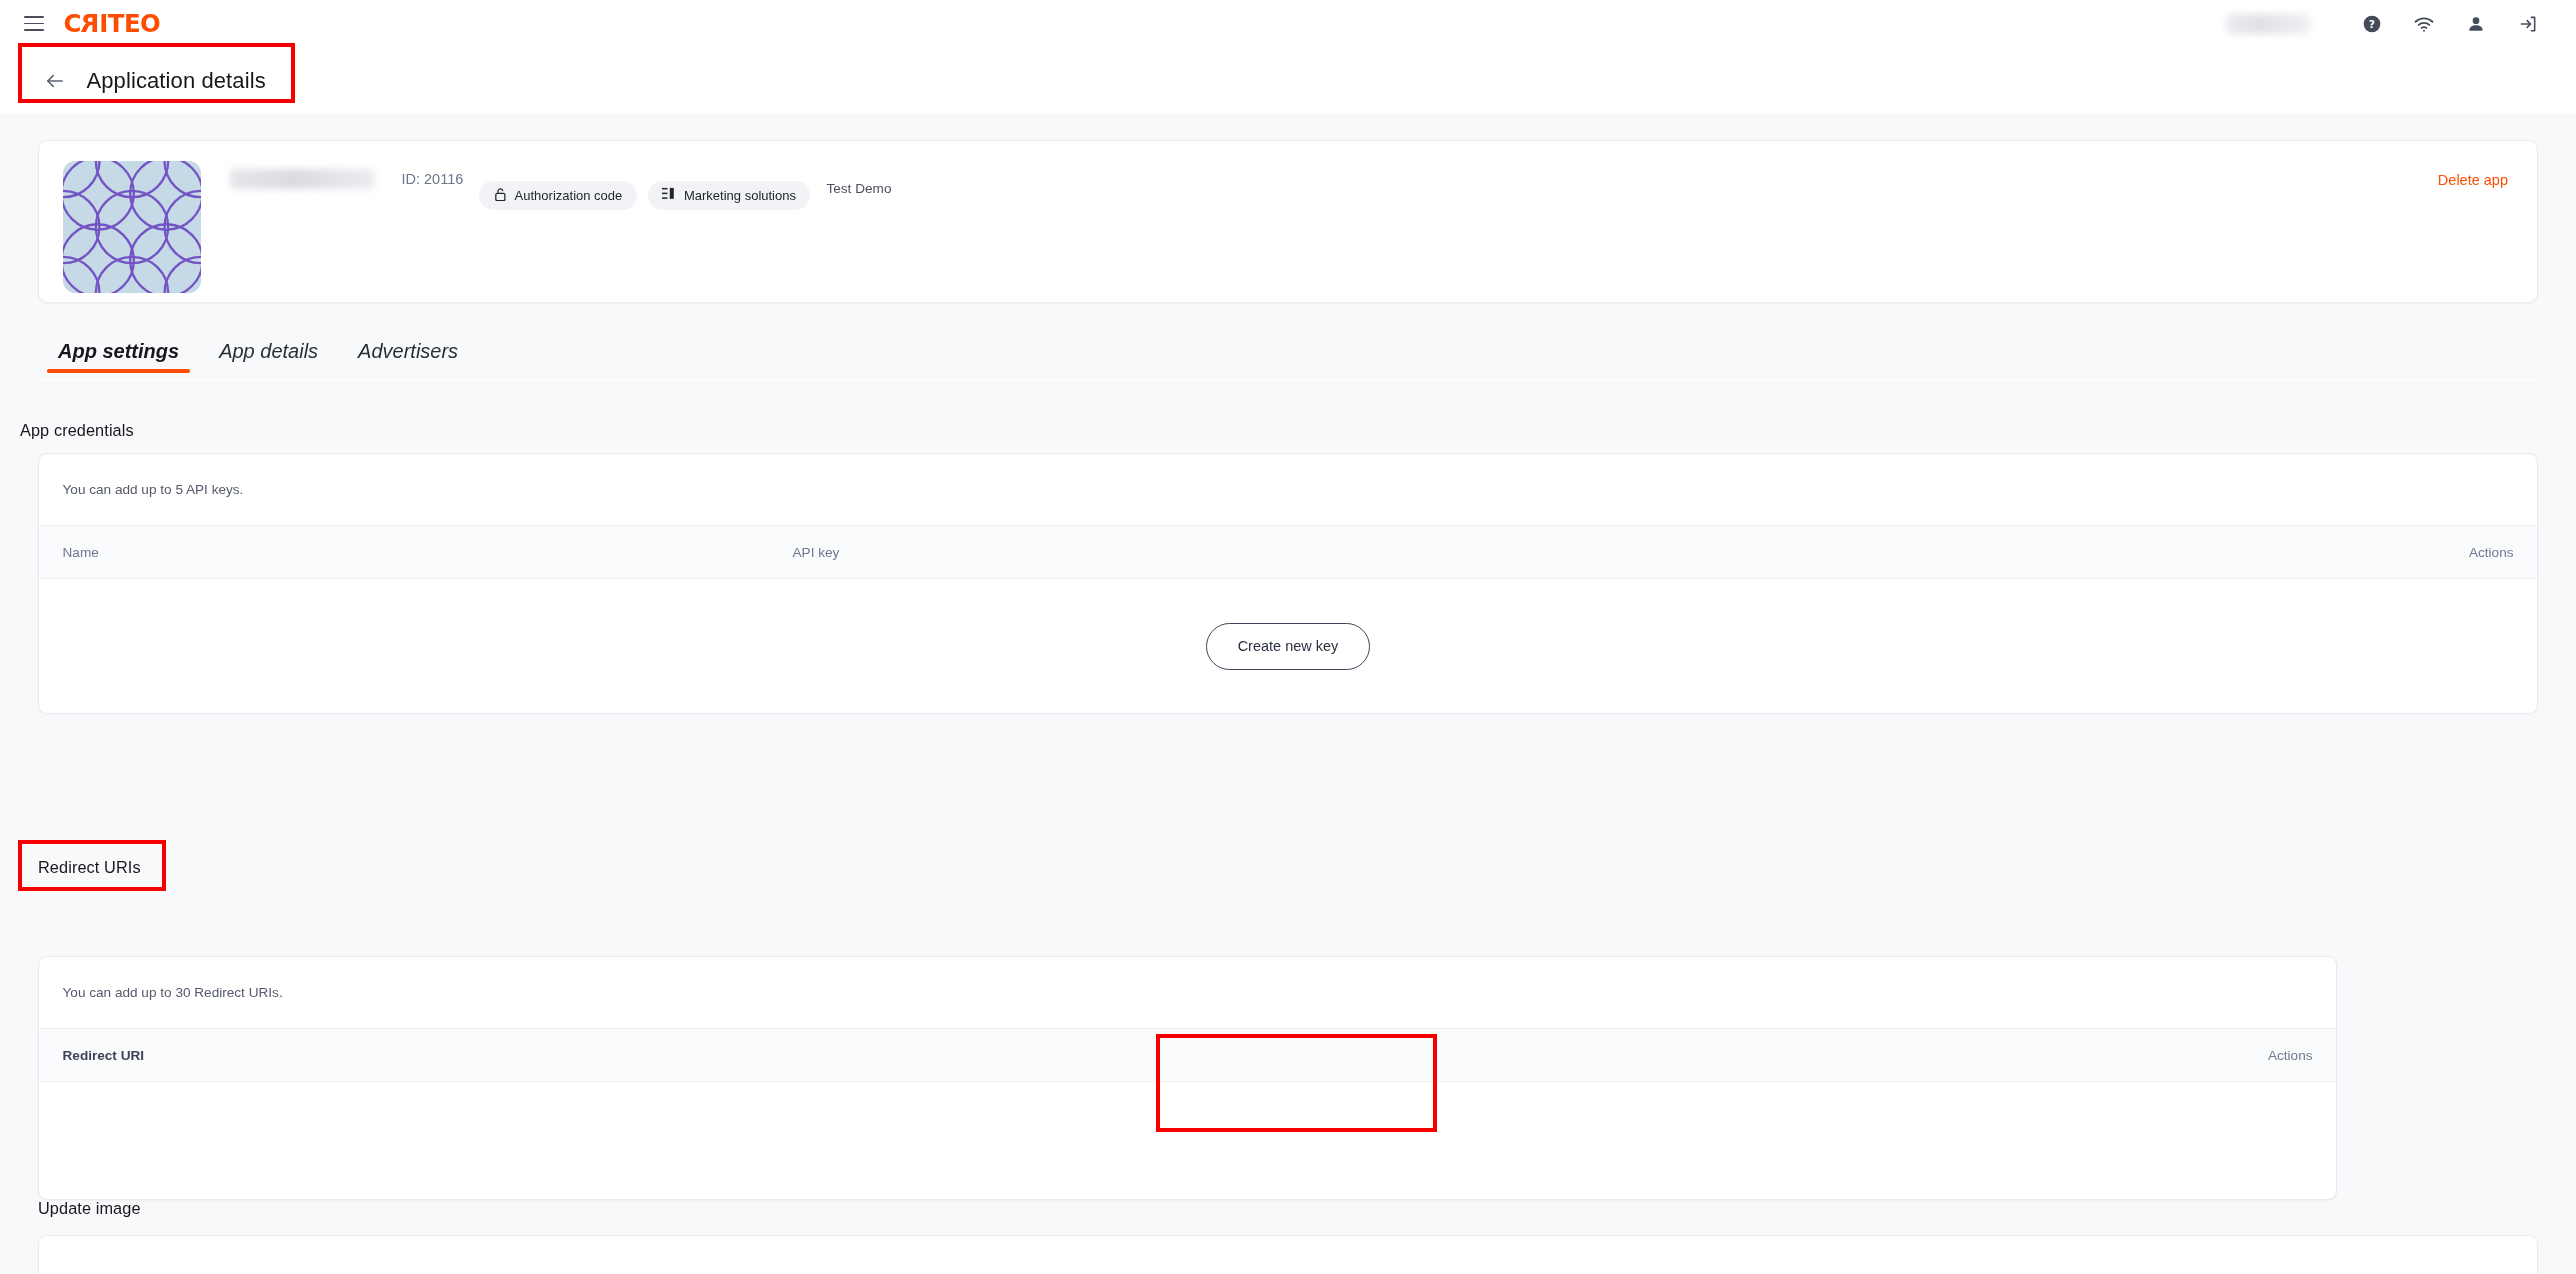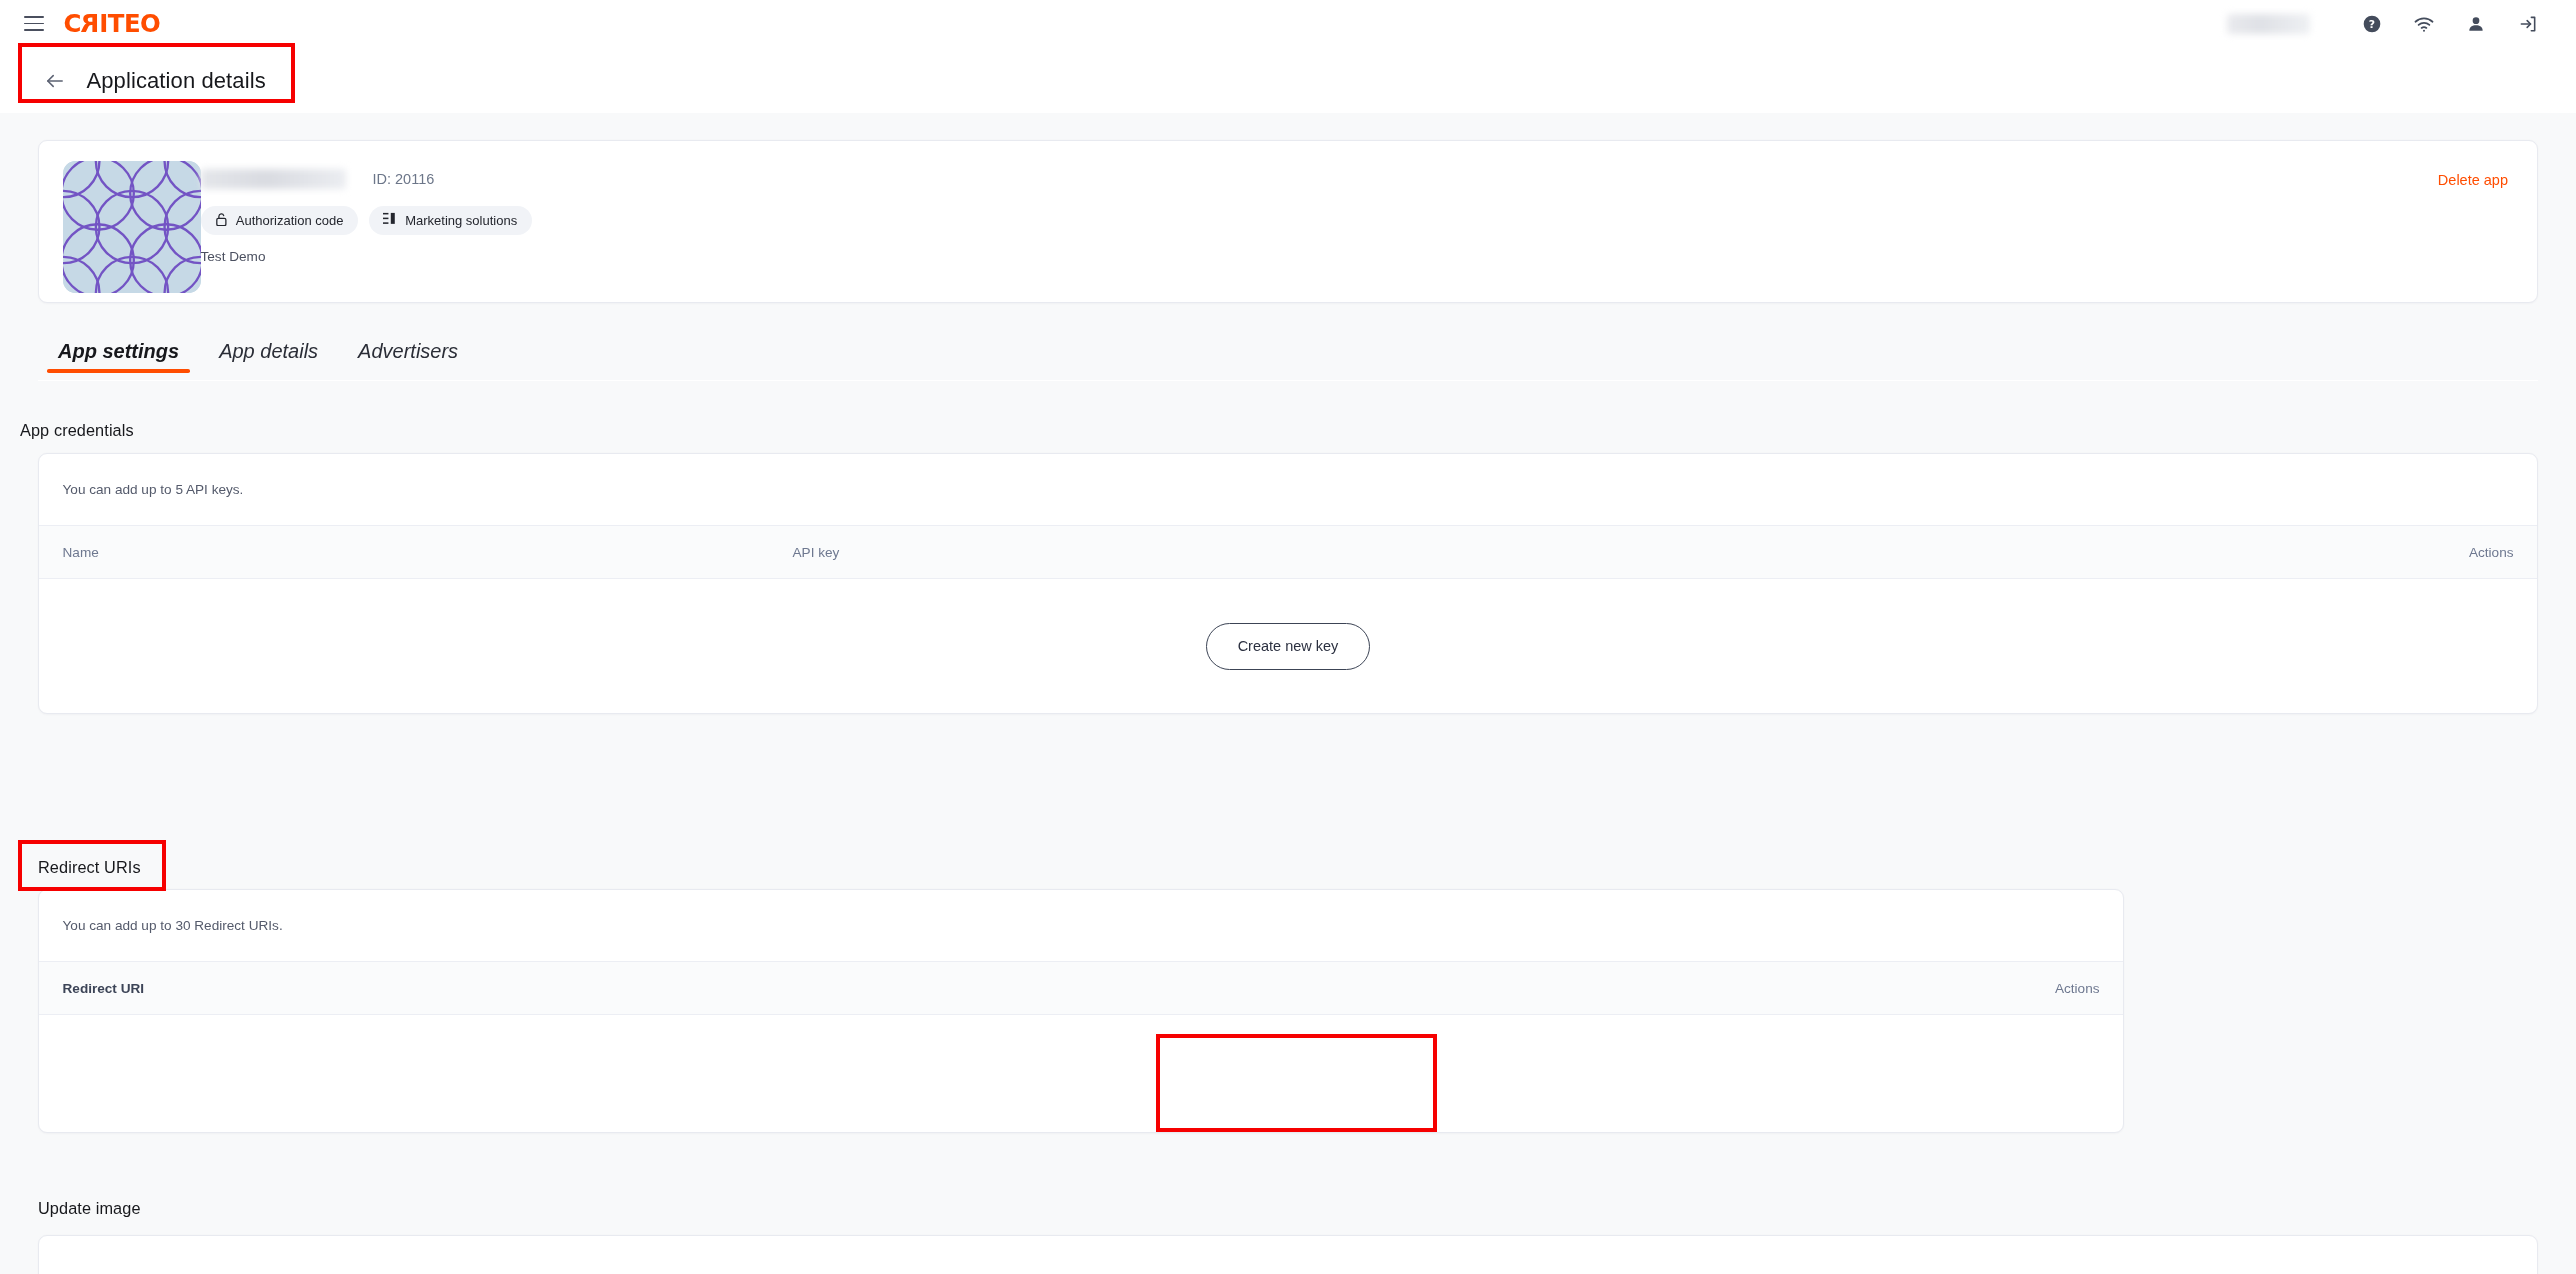--- a/index.html
+++ b/index.html
@@ -109,23 +109,24 @@
     display: flex;
   }
   .app-logo {
     width: 138px; height: 132px;
     border-radius: 12.7px;
     background: #c6d9e6;
     overflow: hidden;
     flex: 0 0 auto;
   }
   .app-info {
+    margin-left: 29px;
     padding-top: 5.4px;
-    display: flex; flex-direction: column;
-    gap: 0;
+    display: flex; flex-direction: row;
+    gap: 16px;
   }
   .app-name-row { display: flex; align-items: center; height: 25px; }
   .app-name-blur {
     width: 145px; height: 20px; border-radius: 2.7px;
     background: linear-gradient(90deg,#e4e6ea 0%,#d9dbe1 45%,#ebedf1 100%);
     filter: blur(3.6px);
   }
   .app-id {
     margin-left: 27px;
     font-size: 14.5px;
@@ -375,21 +376,21 @@
       <div class="th actions">Actions</div>
     </div>
     <div class="table-body" style="height:134px;">
       <button class="pill-btn">Create new key</button>
     </div>
   </div>
 
   <div class="section-title" style="left:38px; top:745px;">Redirect URIs</div>
   <div class="redbox" style="left:18px; top:727px; width:148px; height:51px;"></div>
 
-  <div class="card table-card" style="left:38px; top:776px; width:2086px; height:244px;">
+  <div class="card table-card" style="left:38px; top:843px; width:2299px; height:244px;">
     <div class="table-note">You can add up to 30 Redirect URIs.</div>
     <div class="table-head">
       <div class="th strong">Redirect URI</div>
       <div class="th actions">Actions</div>
     </div>
   </div>
   <div class="redbox" style="left:1156px; top:921px; width:281px; height:98px;"></div>
 
   <div class="section-title" style="left:38px; top:1086px;">Update image</div>
 

